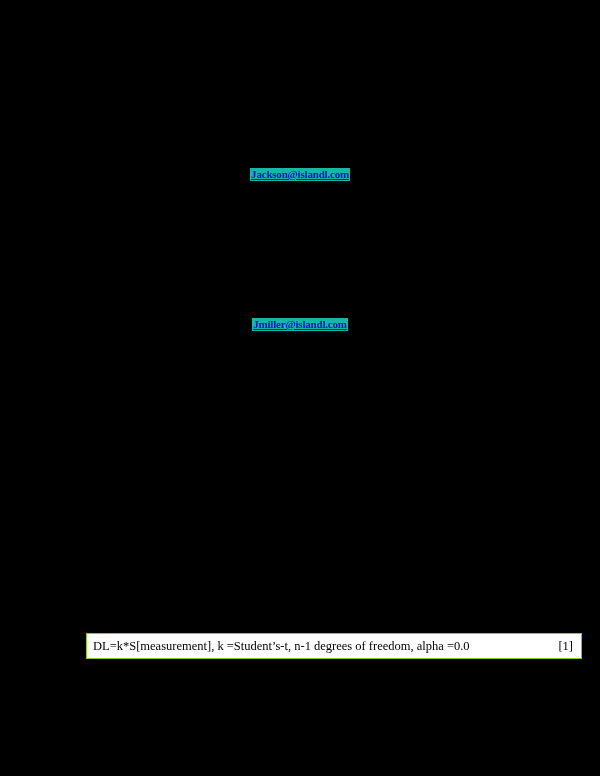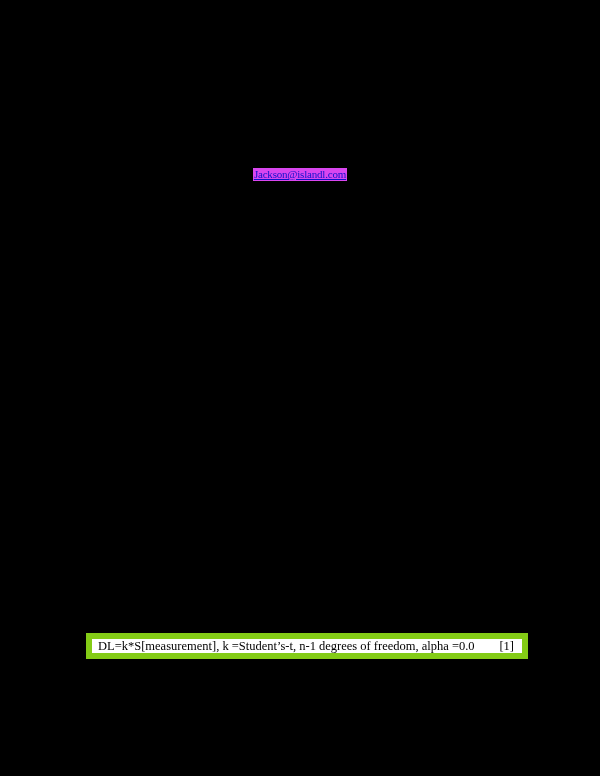--- a/index.html
+++ b/index.html
@@ -26,45 +26,45 @@
   .link-row {
     position: absolute;
     left: 0;
     width: 600px;
     text-align: center;
   }
   .link {
     display: inline-block;
     font-family: "Liberation Serif", serif;
     font-size: 11px;
-    font-weight: normal;
+    font-weight: bold;
     color: #1111cc;
-    background: #d946ef;
+    background: #14b8a6;
     text-decoration: underline;
     text-decoration-color: #1111cc;
     letter-spacing: -0.2px;
     line-height: 13px;
     padding: 0 1px;
     white-space: nowrap;
     cursor: pointer;
   }
 
   .link-row-1 { top: 164px; }
   .link-row-2 { top: 232px; }
   .link-row-3 { top: 314px; }
 
   
   .eq-box {
     position: absolute;
     left: 86px;
     top: 633px;
-    width: 442px;
+    width: 496px;
     height: 26px;
     background: #ffffff;
-    border: 6px solid #84cc16;
+    border: 1px solid #84cc16;
     box-sizing: border-box;
     display: flex;
     align-items: center;
     color: #000000;
   }
   .eq-text {
     font-family: "Liberation Serif", serif;
     font-size: 12.5px;
     padding-left: 6px;
     white-space: nowrap;
@@ -81,19 +81,22 @@
 </head>
 <body>
 
 <div class="page">
 
   <div class="link-row link-row-1">
     <a class="link" href="#">Jackson@islandl.com</a>
   </div>
 
 
+  <div class="link-row link-row-3">
+    <a class="link" href="#">Jmiller@islandl.com</a>
+  </div>
 
   <div class="eq-box">
     <span class="eq-text">DL=k*S[measurement], k =Student’s-t, n-1 degrees of freedom, alpha =0.0</span>
     <span class="eq-ref">[1]</span>
   </div>
 
 </div>
 
 </body></html>

